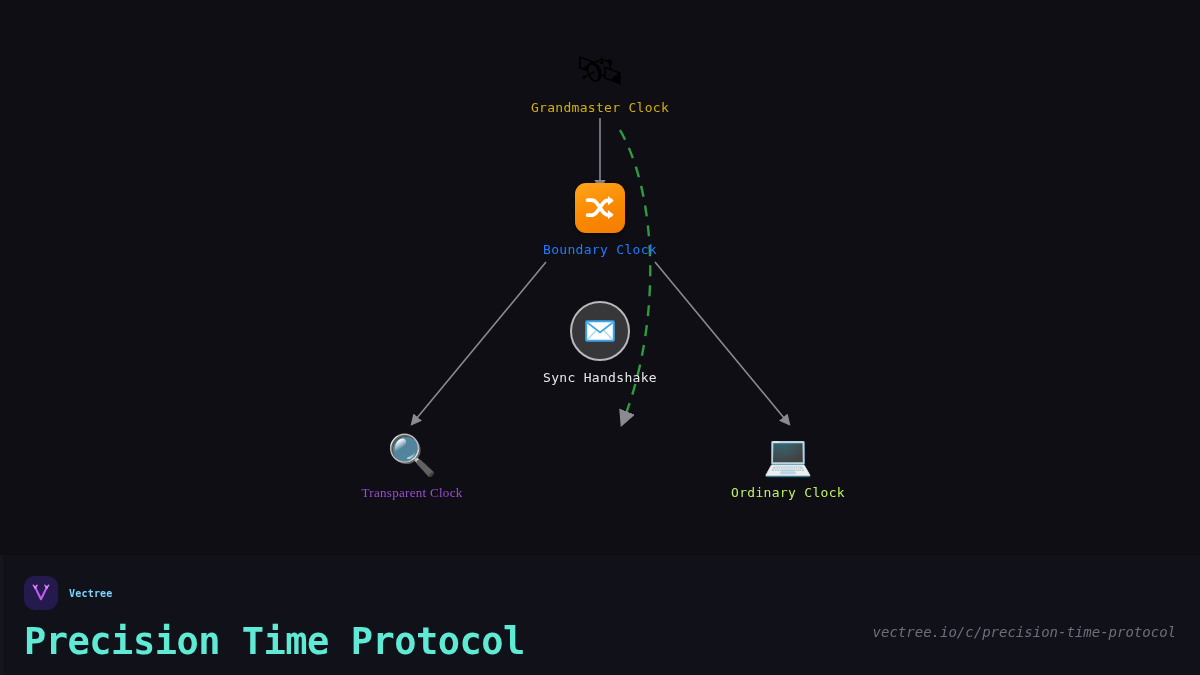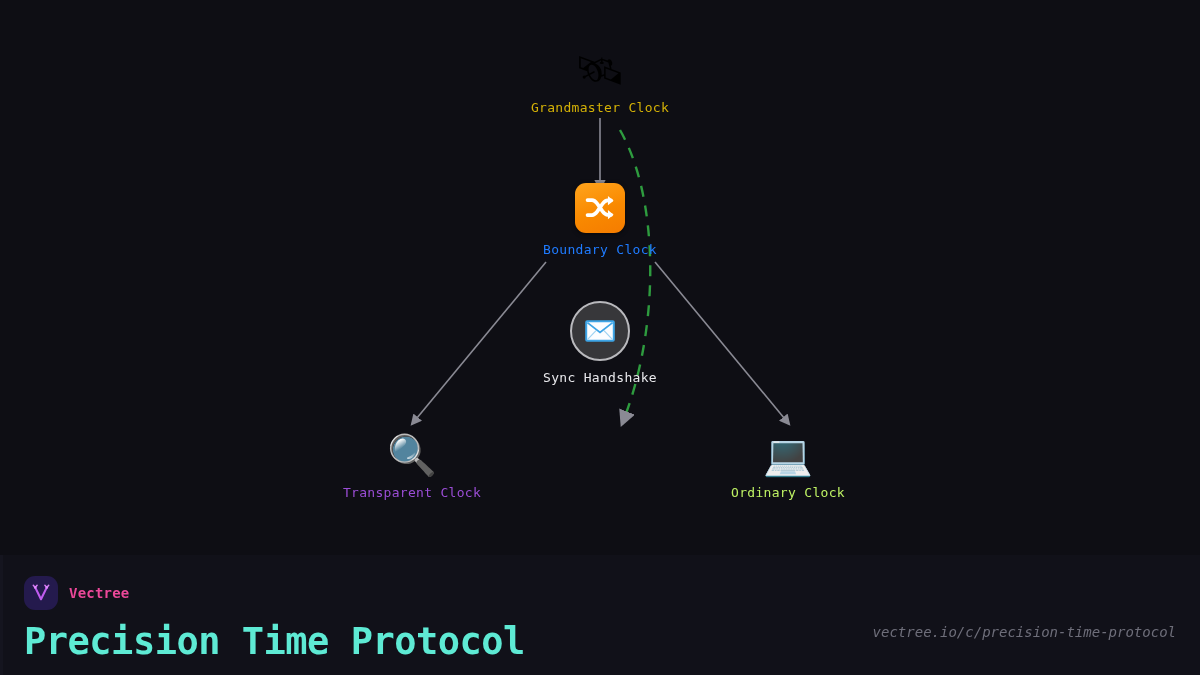--- a/index.html
+++ b/index.html
@@ -94,21 +94,21 @@
     border: 2px solid #b9b9bd;
     display: flex;
     align-items: center;
     justify-content: center;
   }
   #node-sync .node-label { color: #e8e8ec; font-size: 13px; margin-top: 9px; }
 
   
   #node-transparent { left: 412px; top: 431px; }
   #node-transparent .node-glyph { height: 48px; font-size: 40px; }
-  #node-transparent .node-label { color: #9b4dd6; margin-top: 6px; }
+  #node-transparent .node-label { color: #9b4dd6; margin-top: 6px; font-family: Liberation Serif, serif; }
 
   
   #node-ordinary { left: 788px; top: 431px; }
   #node-ordinary .node-glyph { height: 48px; font-size: 40px; }
   #node-ordinary .node-label { color: #bef264; margin-top: 6px; }
 
   
   .brand-row {
     position: absolute;
     left: 24px;
@@ -120,23 +120,23 @@
   .brand-logo {
     width: 34px;
     height: 34px;
     border-radius: 11px;
     background: #241a4d;
     display: flex;
     align-items: center;
     justify-content: center;
   }
   .brand-name {
-    font-size: 14px;
+    font-size: 10px;
     font-weight: bold;
-    color: #ec4899;
+    color: #7dd3fc;
     letter-spacing: .2px;
   }
   .deck-title {
     position: absolute;
     left: 24px;
     top: 620px;
     font-size: 37px;
     font-weight: bold;
     color: #5eead4;
     letter-spacing: -0.5px;

